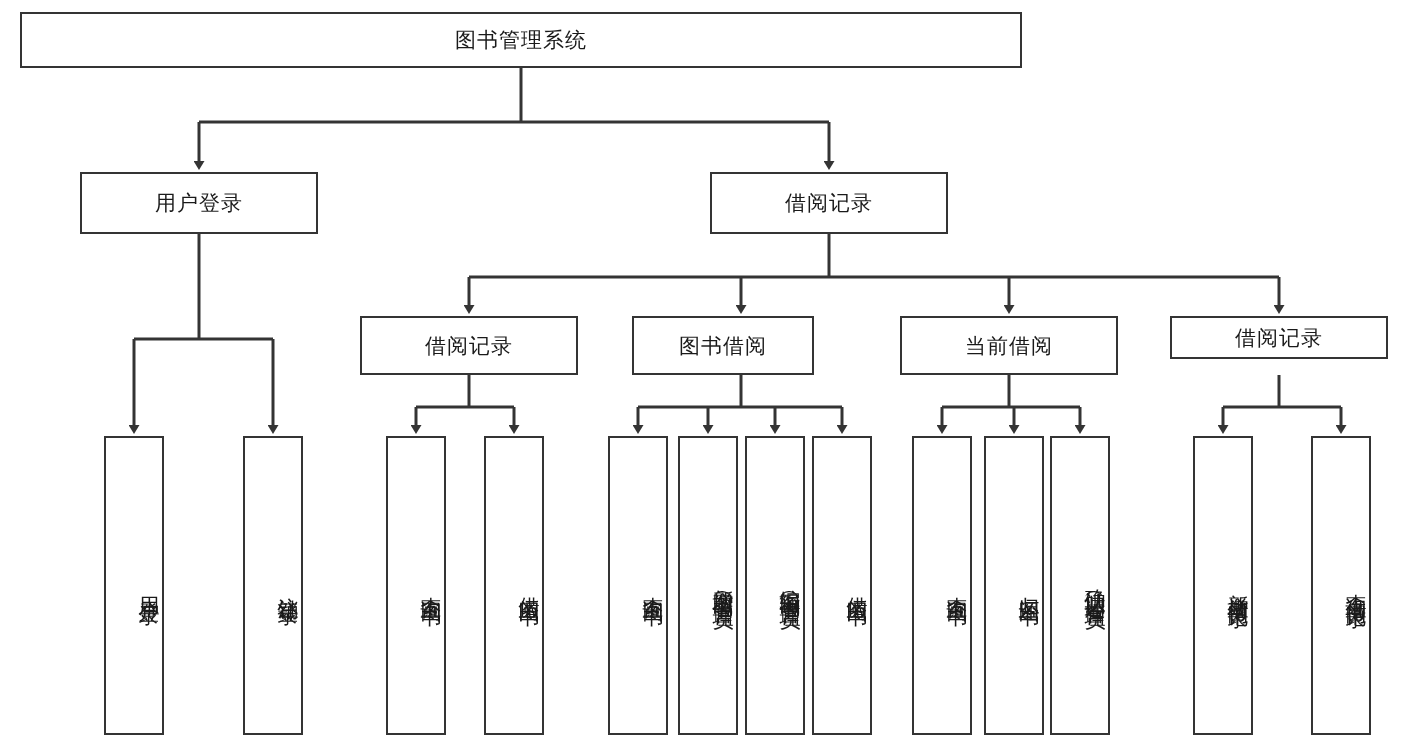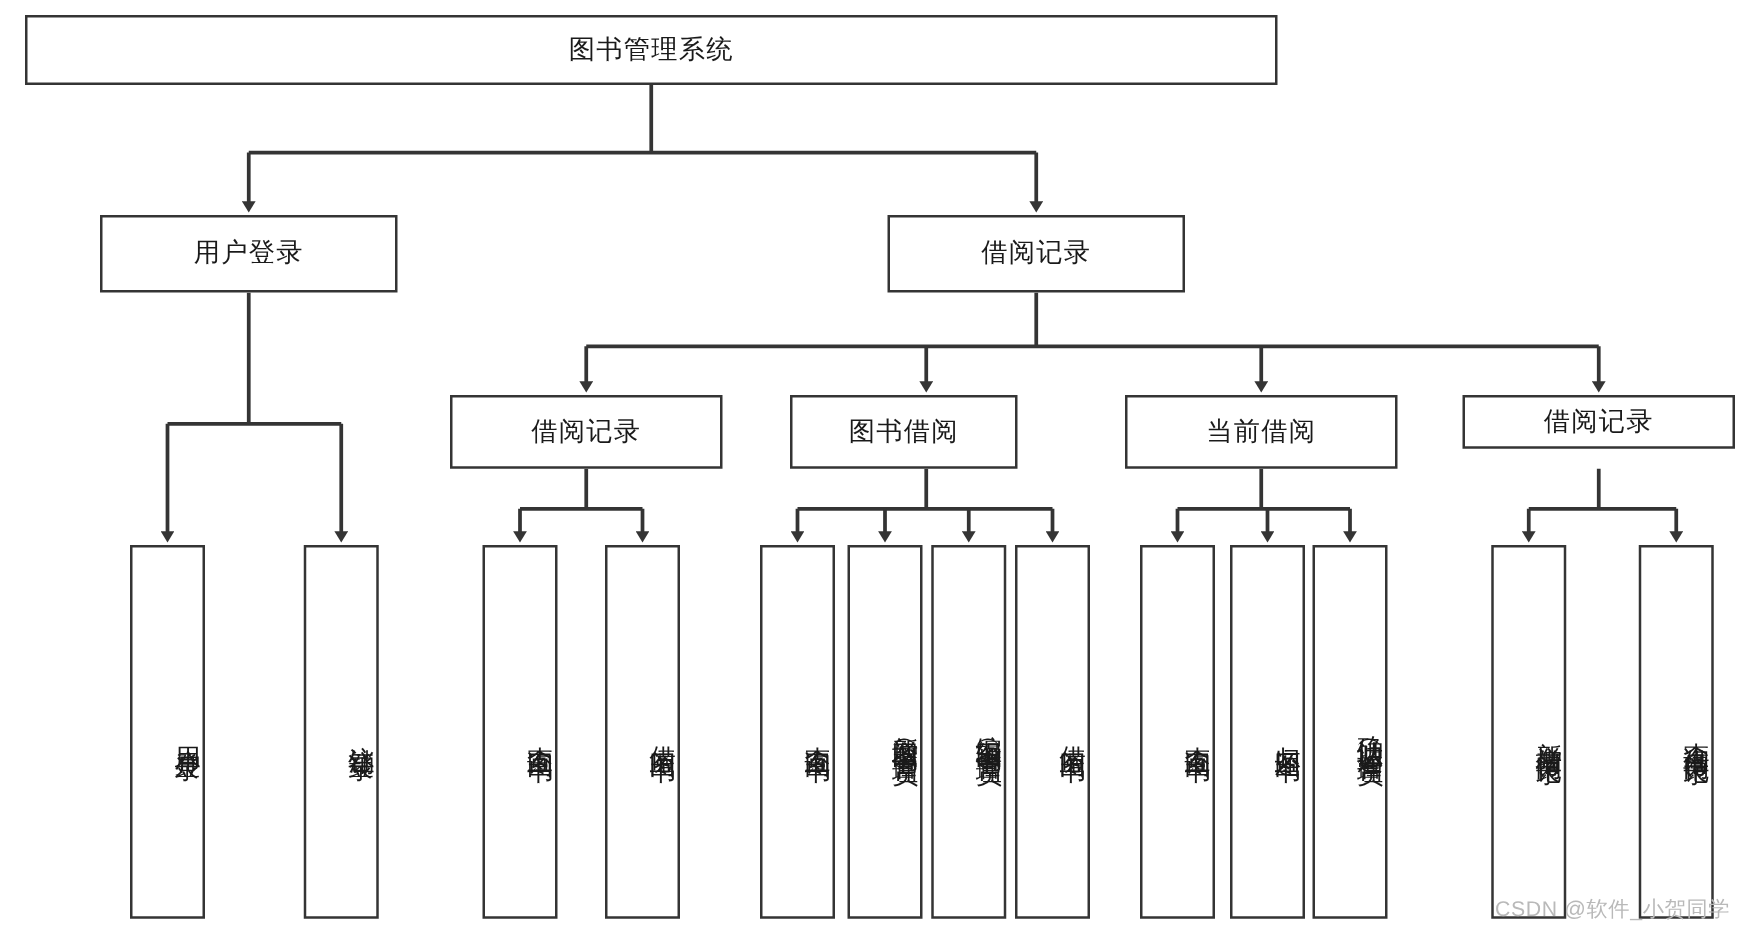--- a/index.html
+++ b/index.html
@@ -163,15 +163,14 @@
         <span>确认归还（管理员）</span>
       </div>
       <div class="node node-v" style="left: 1193px; top: 436px; width: 60px; height: 299px;">
         <span>新增借阅记录</span>
       </div>
       <div class="node node-v" style="left: 1311px; top: 436px; width: 60px; height: 299px;">
         <span>查询借阅记录</span>
       </div>
     </div>
 
-  <div class="watermark" style="left: 1196px; top: 716px; color: rgb(185, 185, 185);">CSDN @软件_小贺同学</div>
 
 </div>
 
 </body></html>

